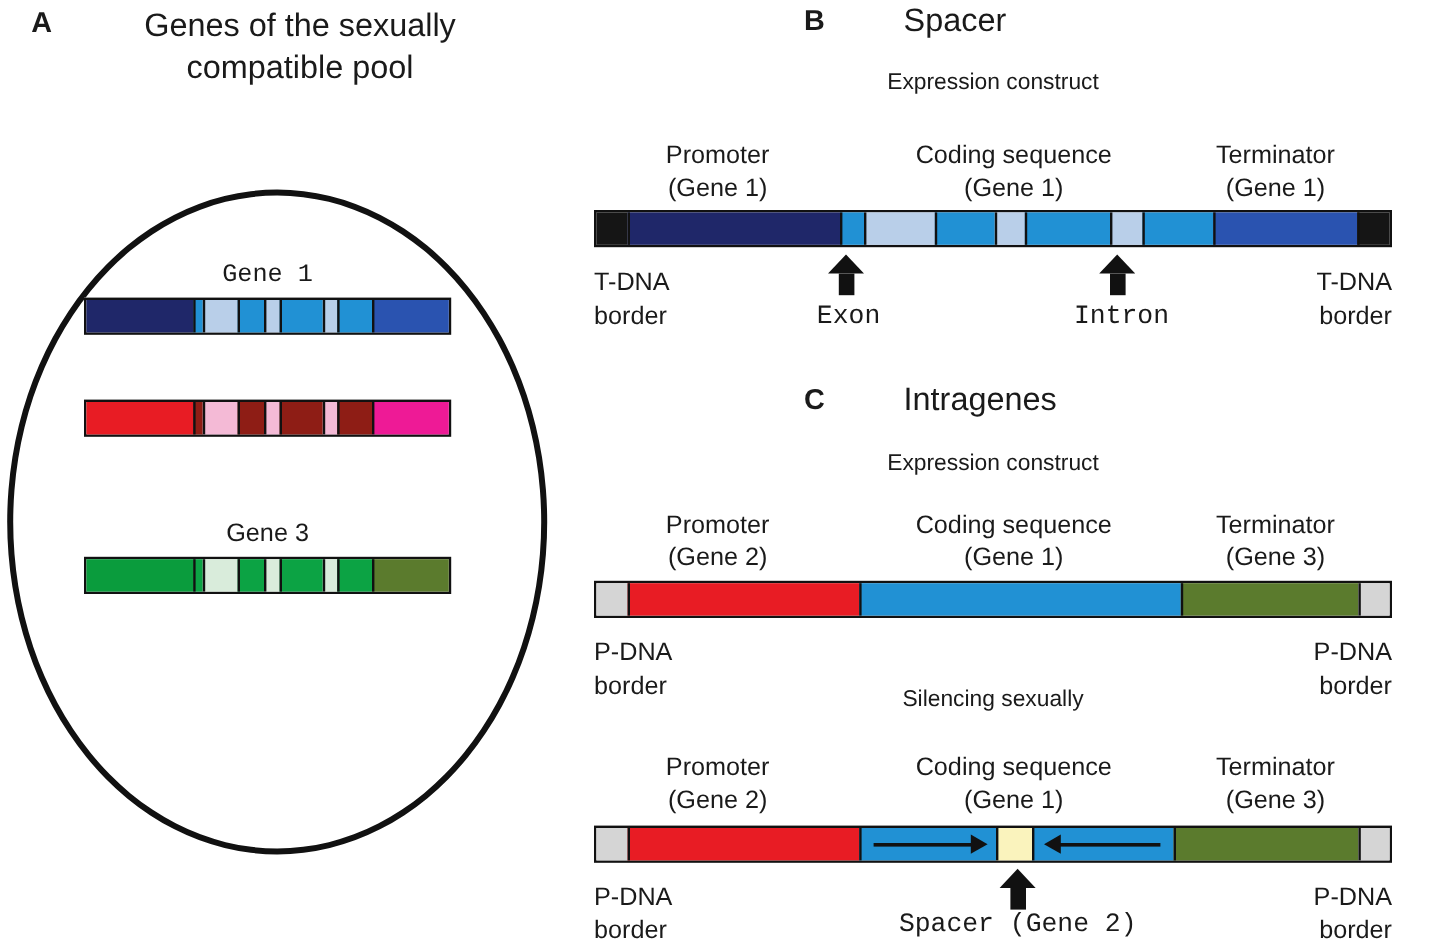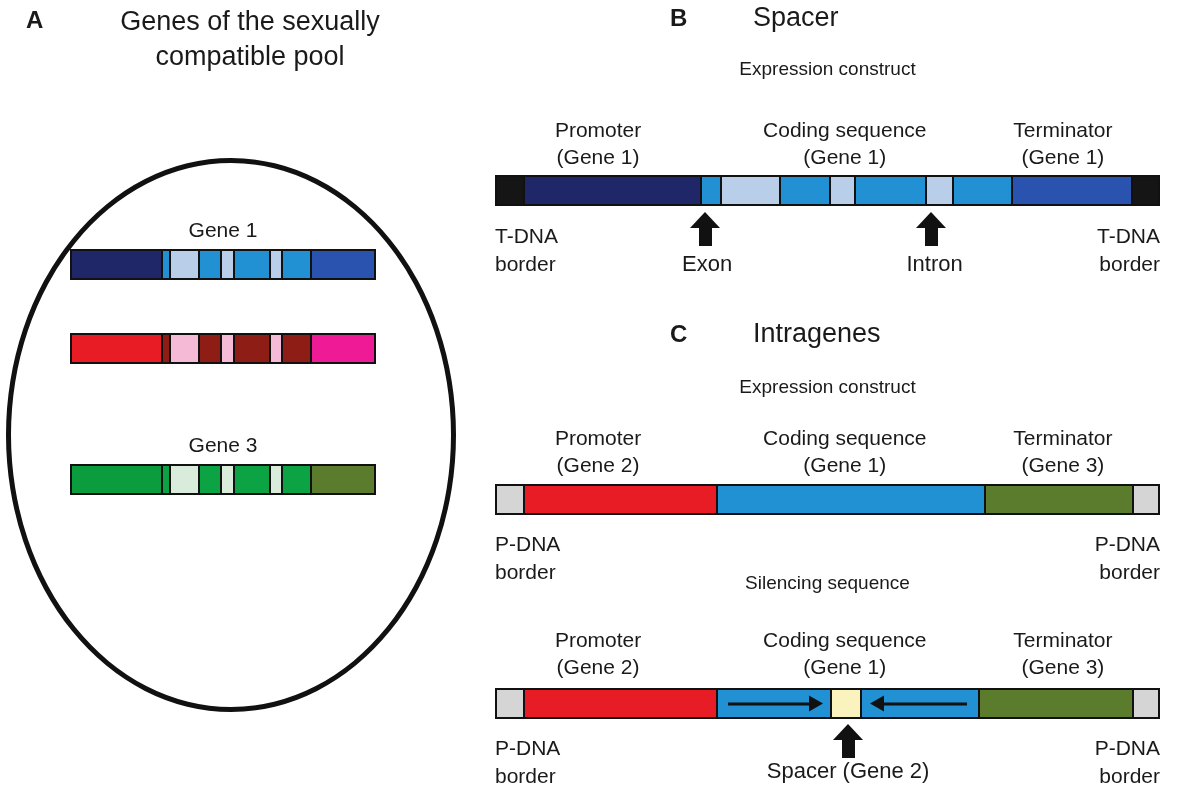--- a/index.html
+++ b/index.html
@@ -19,21 +19,21 @@
   .bar .seg + .seg{border-left:2px solid #111;}
   .zone{position:absolute;left:495px;width:665px;}
   .part-label{position:absolute;transform:translateX(-50%);text-align:center;font-size:21px;line-height:27px;white-space:nowrap;}
   .zbar{position:absolute;left:0;width:100%;}
   .border-label{position:absolute;font-size:21px;line-height:28px;white-space:nowrap;}
   .border-label.left{left:0;text-align:left;}
   .border-label.right{right:0;text-align:right;}
   .up-arrow{position:absolute;transform:translateX(-50%);display:flex;flex-direction:column;align-items:center;}
   .up-arrow .head{width:0;height:0;border-left:15px solid transparent;border-right:15px solid transparent;border-bottom:16px solid #111;}
   .up-arrow .stem{width:13px;height:18px;background:#111;}
-  .anno-label{position:absolute;transform:translateX(-50%);font-size:22px;white-space:nowrap;text-align:center;}
+  .anno-label{position:absolute;transform:translateX(-50%);font-size:22px;white-space:nowrap;text-align:center;font-family:Liberation Mono, monospace;}
   .harrow{position:absolute;top:50%;height:3px;background:#111;}
   .harrow.right{left:9%;right:17%;transform:translateY(-50%);}
   .harrow.right::after{content:'';position:absolute;right:-12px;top:50%;transform:translateY(-50%);
     width:0;height:0;border-left:14px solid #111;border-top:8px solid transparent;border-bottom:8px solid transparent;}
   .harrow.left{left:17%;right:9%;transform:translateY(-50%);}
   .harrow.left::before{content:'';position:absolute;left:-12px;top:50%;transform:translateY(-50%);
     width:0;height:0;border-right:14px solid #111;border-top:8px solid transparent;border-bottom:8px solid transparent;}
 </style>
 </head>
 <body>
@@ -41,21 +41,21 @@
 <div class="canvas">
 
   <div class="abs panel-letter" style="left:26px;top:6px;">A</div>
   <div class="abs title-a" style="left:60px;top:4px;">
     <div>Genes of the sexually</div>
     <div>compatible pool</div>
   </div>
 
   <div class="abs ellipse" style="left:6px;top:158px;width:450px;height:554px;"></div>
 
-  <div class="abs" style="left:70px;top:218px;width:306px;">
+  <div class="abs" style="left:70px;top:218px;width:306px;font-family:Liberation Mono, monospace;">
     <div class="gene-name">Gene 1</div>
     <div class="bar" style="margin-top:7px;">
         <div class="seg" style="width: 29.5%; background: rgb(31, 39, 105);"></div>
         <div class="seg" style="width: 2.6%; background: rgb(33, 145, 212);"></div>
         <div class="seg" style="width: 9.5%; background: rgb(185, 207, 233);"></div>
         <div class="seg" style="width: 7.5%; background: rgb(33, 145, 212);"></div>
         <div class="seg" style="width: 4.2%; background: rgb(185, 207, 233);"></div>
         <div class="seg" style="width: 12%; background: rgb(33, 145, 212);"></div>
         <div class="seg" style="width: 4%; background: rgb(185, 207, 233);"></div>
         <div class="seg" style="width: 9.6%; background: rgb(33, 145, 212);"></div>
@@ -173,21 +173,21 @@
     <div class="border-label left" style="top:110px;">
       <div>P-DNA</div>
       <div>border</div>
     </div>
     <div class="border-label right" style="top:110px;">
       <div>P-DNA</div>
       <div>border</div>
     </div>
   </div>
 
-  <div class="abs sub" style="left:495px;top:572px;width:665px;">Silencing sequence</div>
+  <div class="abs sub" style="left:495px;top:572px;width:665px;">Silencing sexually</div>
 
   <div class="zone" style="top:622px;height:166px;">
     <div class="part-label" style="left:15.5%;top:4px;">
       <div>Promoter</div>
       <div>(Gene 2)</div>
     </div>
     <div class="part-label" style="left:52.6%;top:4px;">
       <div>Coding sequence</div>
       <div>(Gene 1)</div>
     </div>

